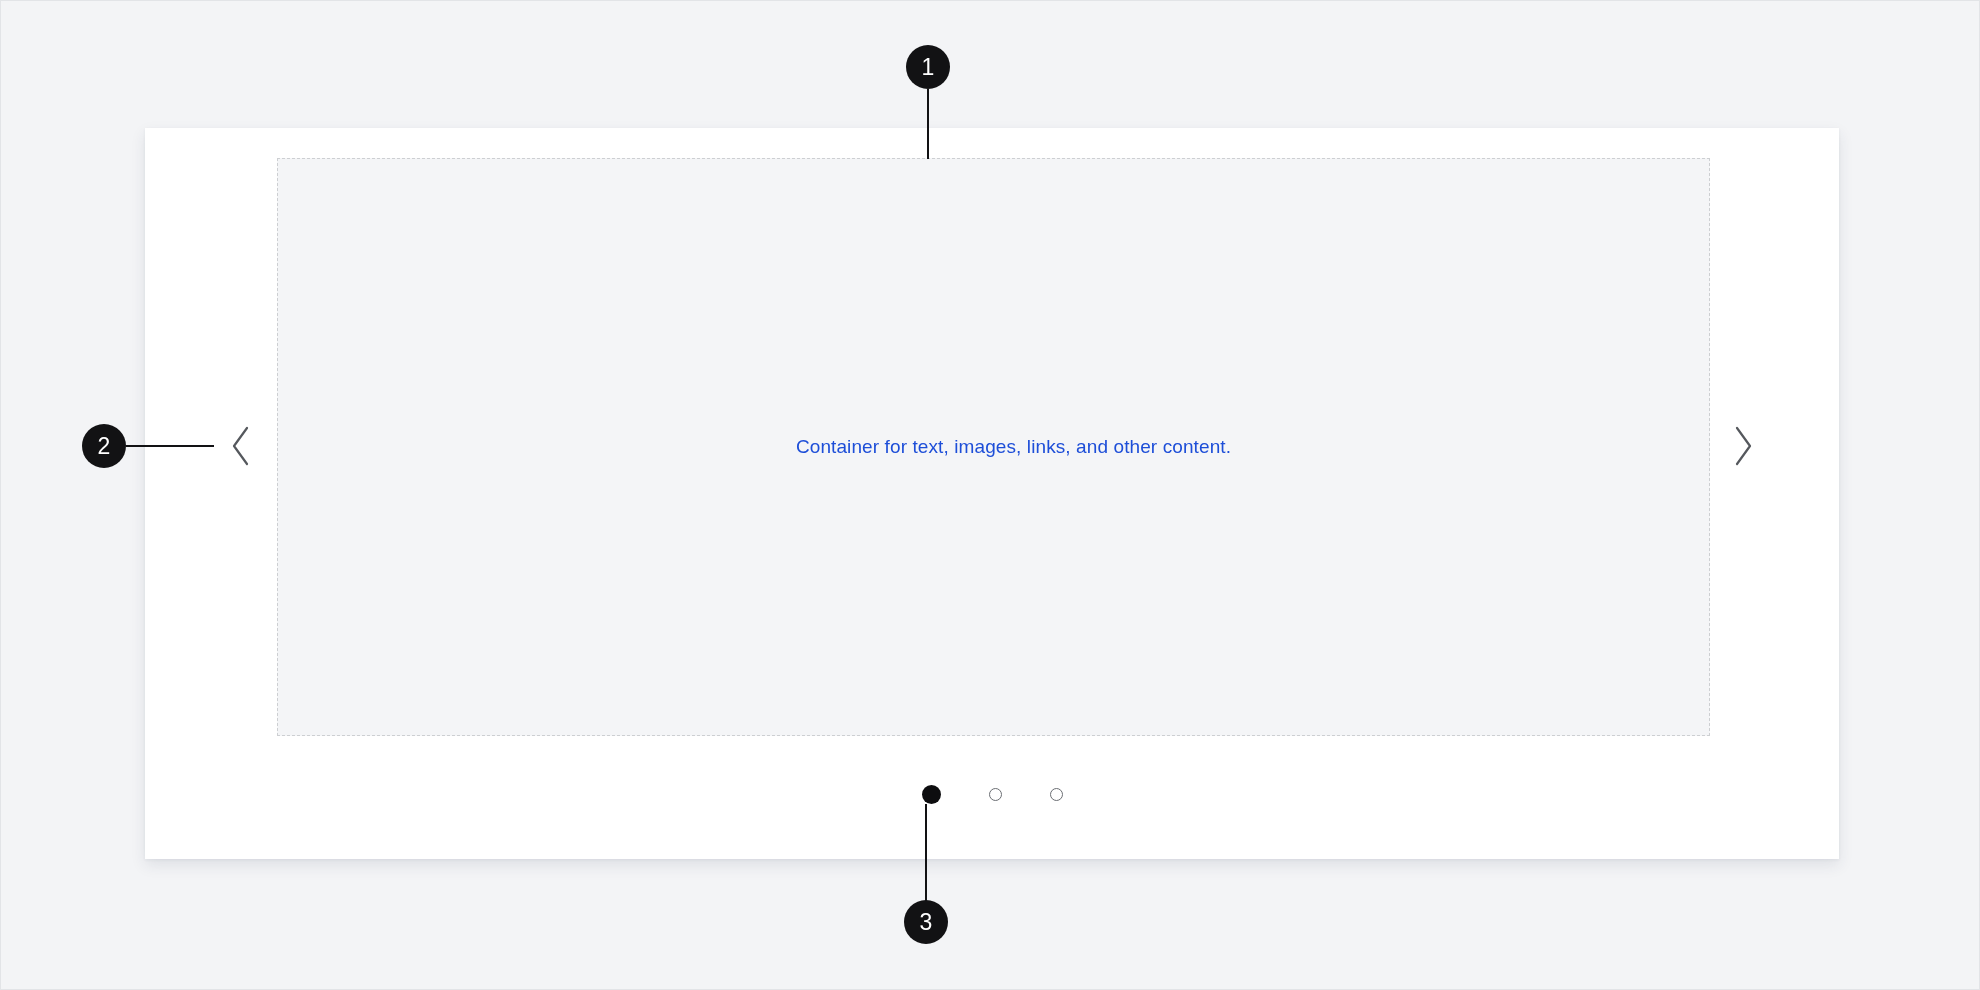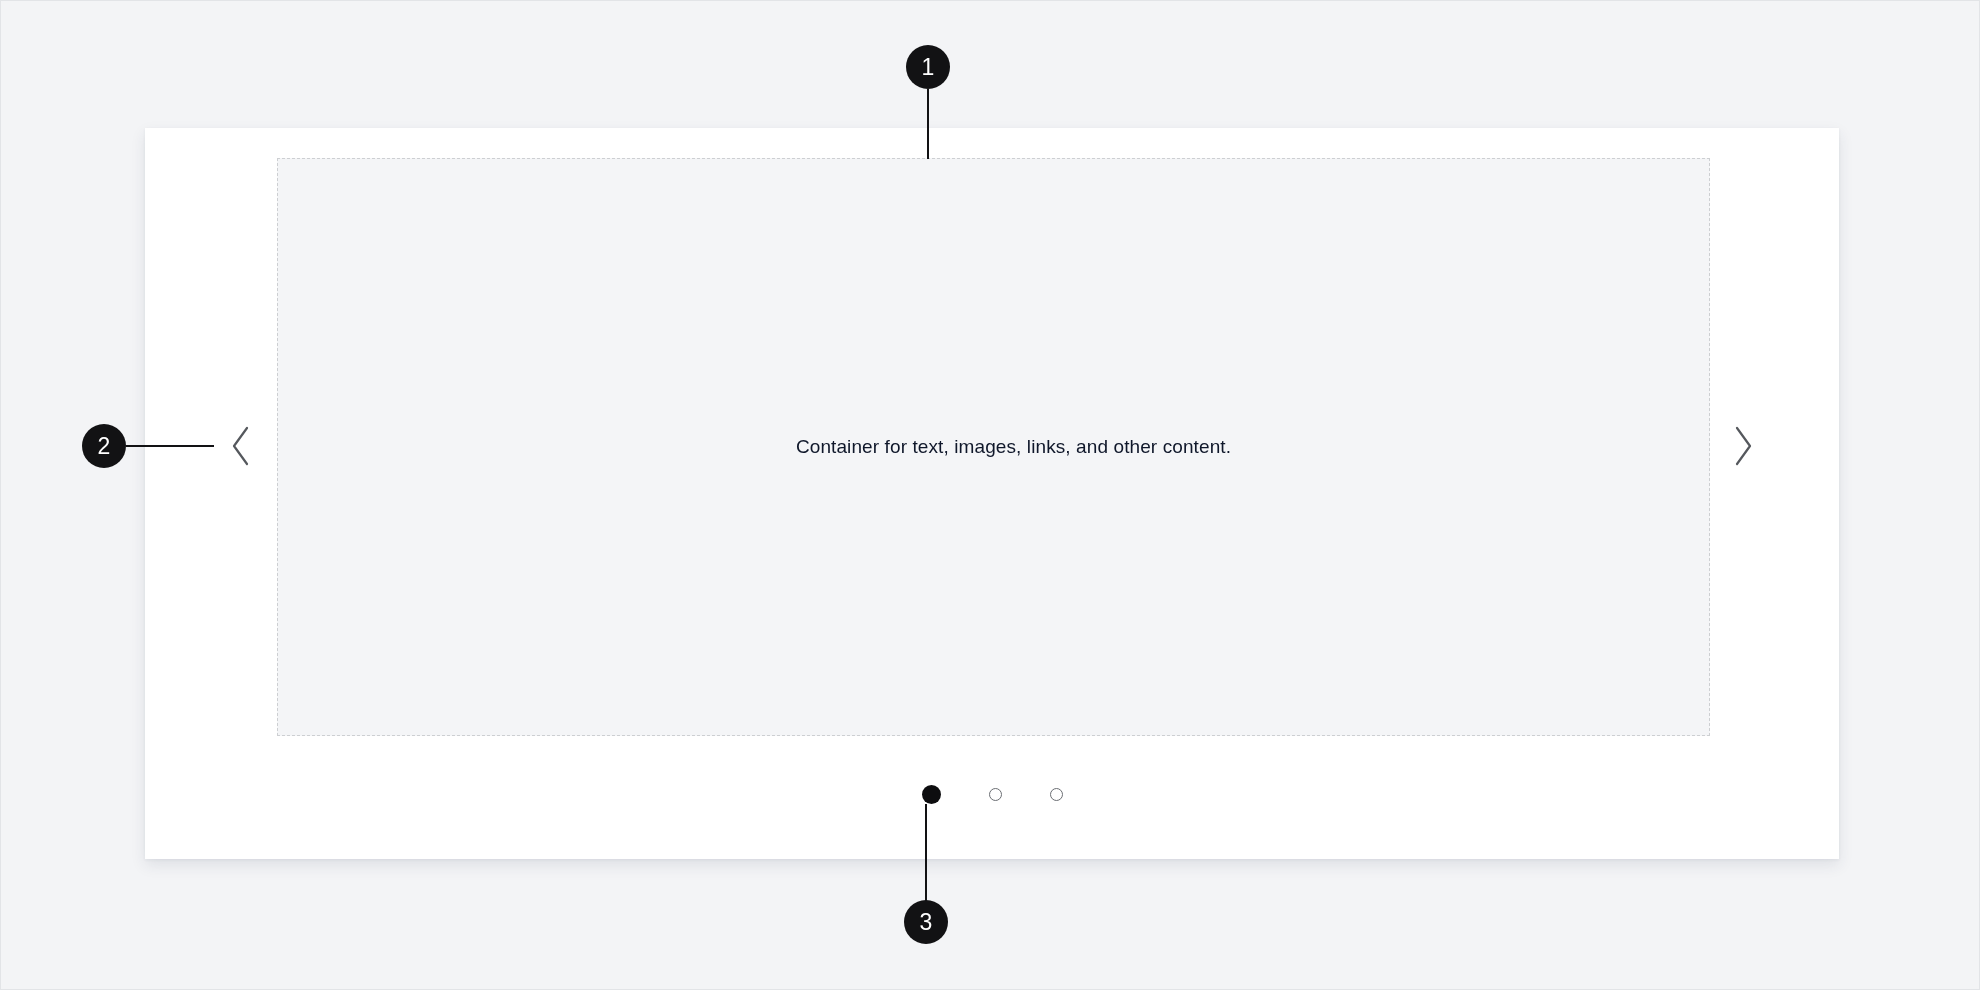--- a/index.html
+++ b/index.html
@@ -47,21 +47,21 @@
     width: 1433px;
     height: 578px;
     background: #f4f5f7;
     border: 1px dashed #cdcfd2;
     display: flex;
     align-items: center;
     justify-content: center;
   }
   #slide-content-label {
     font-size: 19px;
-    color: #0f172a;
+    color: #1d4ed8;
     letter-spacing: 0.1px;
     line-height: 1.4;
     user-select: none;
     margin-left: 40px;
   }
 
   
   .carousel-arrow {
     position: absolute;
     width: 48px;

